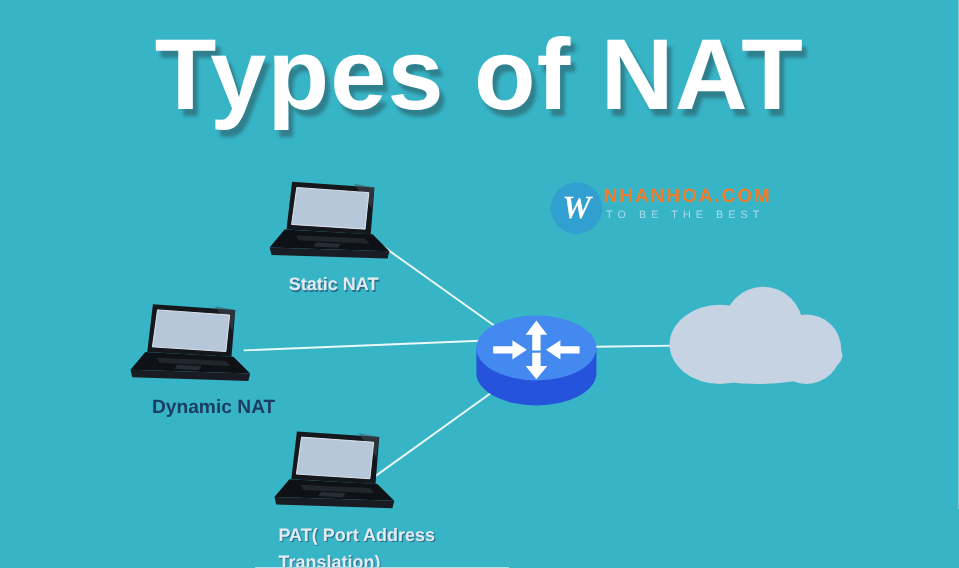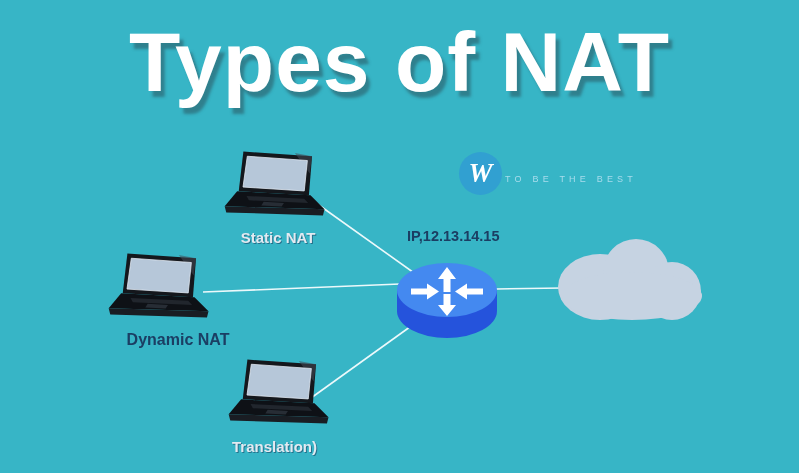--- a/index.html
+++ b/index.html
@@ -100,26 +100,27 @@
     <use href="#laptop" transform="translate(220,150) scale(0.78)"></use>
     <use href="#laptop" transform="translate(104,252) scale(0.78)"></use>
     <use href="#laptop" transform="translate(224,358) scale(0.78)"></use>
   </svg>
 
   <div class="node-label lbl-dynamic">Dynamic NAT</div>
 
   <div class="node-label label-light lbl-static">Static NAT</div>
 
   <div class="node-label label-light lbl-pat">
+    <div>PAT( Port Address</div>
     <div>Translation)</div>
   </div>
 
   <div class="node-label lbl-router">
-    <div>IP,12.13.14.15</div>
   </div>
 
 
   <div class="watermark">
     <div class="wm-circle">W</div>
+    <div class="wm-brand">NHANHOA.COM</div>
     <div class="wm-tagline">TO BE THE BEST</div>
   </div>
 
 </div>
 
 </body></html>

